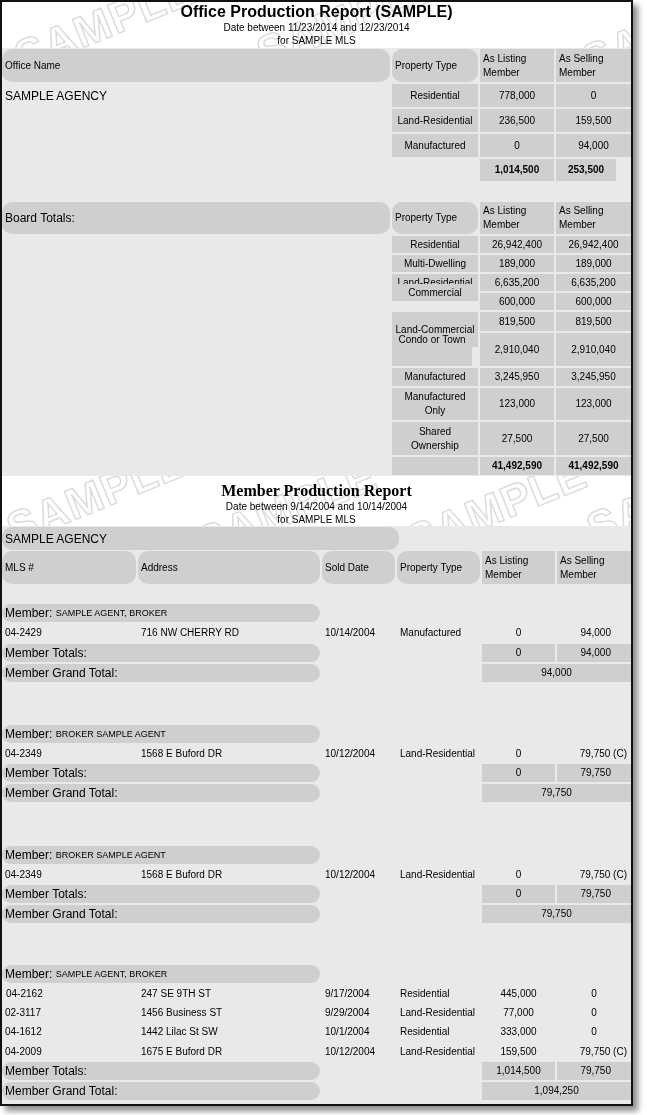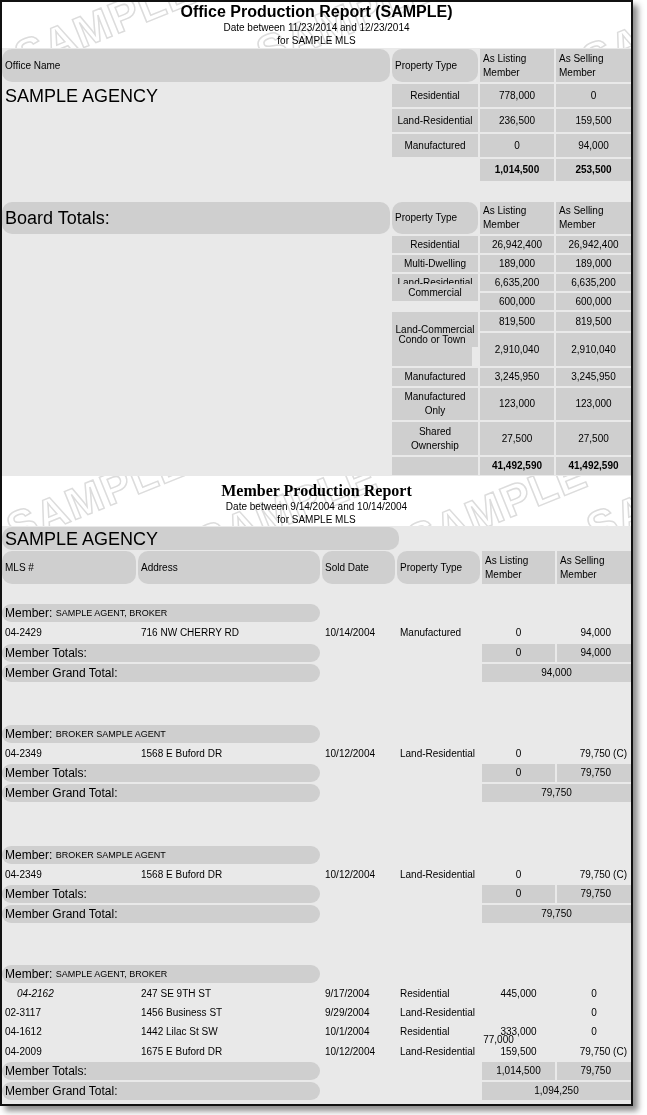--- a/index.html
+++ b/index.html
@@ -39,21 +39,21 @@
     position: absolute;
     font-size: 10px;
     display: flex; align-items: center;
     line-height: 14px;
   }
   .g { background: #cfcfcf; }
   .c { justify-content: center; text-align: center; }
   .r { justify-content: flex-end; text-align: right; padding-right: 10px; }
   .l { padding-left: 3px; border-radius: 10px; }
   .b { font-weight: bold; }
-  .big { font-size: 18px; }
+  .big { font-size: 12px; }
   .med { font-size: 12px; }
   .hdr2 { flex-direction: column; align-items: flex-start; justify-content: center; padding-left: 3px; }
   .small-caps { font-size: 9px; }
 </style>
 </head>
 <body>
 
 <div class="page">
 
   <div class="header" style="top:0;height:46px;">
@@ -84,21 +84,21 @@
 
   <div class="cell g c" style="left:390px;top:107px;width:86px;height:23px;">Land-Residential</div>
   <div class="cell g c" style="left:478px;top:107px;width:74px;height:23px;">236,500</div>
   <div class="cell g c" style="left:554px;top:107px;width:75px;height:23px;">159,500</div>
 
   <div class="cell g c" style="left:390px;top:132px;width:86px;height:23px;">Manufactured</div>
   <div class="cell g c" style="left:478px;top:132px;width:74px;height:23px;">0</div>
   <div class="cell g c" style="left:554px;top:132px;width:75px;height:23px;">94,000</div>
 
   <div class="cell g c b" style="left:478px;top:157px;width:74px;height:22px;">1,014,500</div>
-  <div class="cell g c b" style="left:554px;top:157px;width:75px;height:22px;">253,500</div>
+  <div class="cell g c b" style="left:554px;top:157px;width:60px;height:22px;">253,500</div>
 
   <div class="cell g big l" style="left:0;top:200px;width:388px;height:32px;">Board Totals:</div>
   <div class="cell g l" style="left:390px;top:200px;width:86px;height:32px;">Property Type</div>
   <div class="cell g hdr2" style="left:478px;top:200px;width:74px;height:32px;">
     <span>As Listing</span>
     <span>Member</span>
   </div>
   <div class="cell g hdr2" style="left:554px;top:200px;width:75px;height:32px;">
     <span>As Selling</span>
     <span>Member</span>
@@ -226,32 +226,32 @@
   <div class="cell g c" style="left:480px;top:883px;width:73px;height:18px;">0</div>
   <div class="cell g r" style="left:555px;top:883px;width:74px;height:18px;padding-right:20px;">79,750</div>
 
   <div class="cell g med l" style="left:0;top:903px;width:318px;height:18px;">Member Grand Total:</div>
   <div class="cell g c" style="left:480px;top:903px;width:149px;height:18px;">79,750</div>
 
   <div class="cell g med l" style="left:0;top:963px;width:318px;height:18px;">
     <span>Member:</span>&nbsp;<span class="small-caps">SAMPLE AGENT, BROKER</span>
   </div>
 
-  <div class="cell l" style="left:12px;top:983px;width:134px;height:18px;font-style:italic;">04-2162</div>
+  <div class="cell l" style="left:1px;top:983px;width:134px;height:18px;">04-2162</div>
   <div class="cell l" style="left:136px;top:983px;width:182px;height:18px;">247 SE 9TH ST</div>
   <div class="cell l" style="left:320px;top:983px;width:73px;height:18px;">9/17/2004</div>
   <div class="cell l" style="left:395px;top:983px;width:83px;height:18px;">Residential</div>
   <div class="cell c" style="left:480px;top:983px;width:73px;height:18px;">445,000</div>
   <div class="cell c" style="left:555px;top:983px;width:74px;height:18px;">0</div>
 
   <div class="cell l" style="left:0;top:1002px;width:134px;height:18px;">02-3117</div>
   <div class="cell l" style="left:136px;top:1002px;width:182px;height:18px;">1456 Business ST</div>
   <div class="cell l" style="left:320px;top:1002px;width:73px;height:18px;">9/29/2004</div>
   <div class="cell l" style="left:395px;top:1002px;width:83px;height:18px;">Land-Residential</div>
-  <div class="cell c" style="left:460px;top:1002px;width:73px;height:18px;margin-top:27px;">77,000</div>
+  <div class="cell c" style="left:480px;top:1002px;width:73px;height:18px;">77,000</div>
   <div class="cell c" style="left:555px;top:1002px;width:74px;height:18px;">0</div>
 
   <div class="cell l" style="left:0;top:1021px;width:134px;height:18px;">04-1612</div>
   <div class="cell l" style="left:136px;top:1021px;width:182px;height:18px;">1442 Lilac St SW</div>
   <div class="cell l" style="left:320px;top:1021px;width:73px;height:18px;">10/1/2004</div>
   <div class="cell l" style="left:395px;top:1021px;width:83px;height:18px;">Residential</div>
   <div class="cell c" style="left:480px;top:1021px;width:73px;height:18px;">333,000</div>
   <div class="cell c" style="left:555px;top:1021px;width:74px;height:18px;">0</div>
 
   <div class="cell l" style="left:0;top:1041px;width:134px;height:18px;">04-2009</div>

